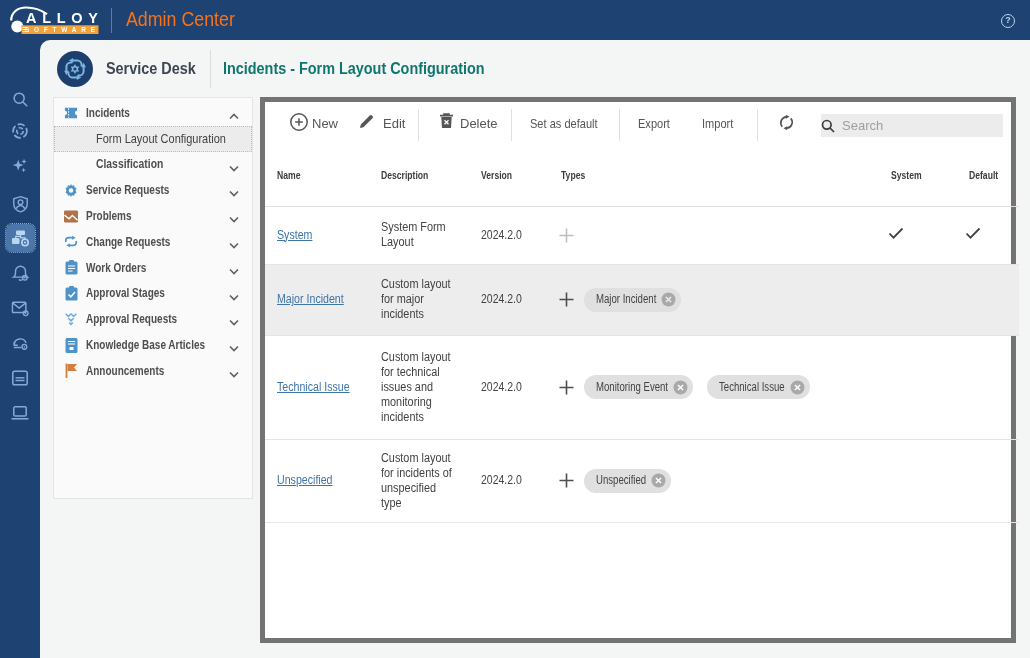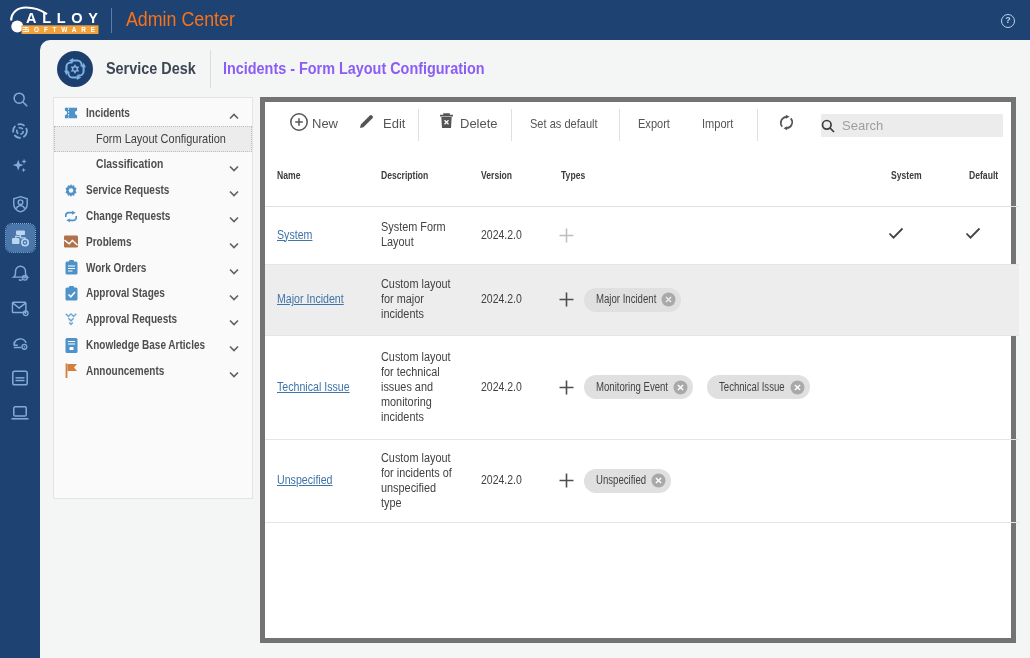--- a/index.html
+++ b/index.html
@@ -22,21 +22,21 @@
 .ric svg { display:block; }
 .ric.sel { position:relative; }
 .ric.sel::before { content:""; position:absolute; left:6px; top:0px; width:29px; height:28px; background:#4a76a9; border-radius:6px; outline:1px dotted #86aed8; outline-offset:0px; }
 .ric.sel svg { position:relative; }
 
 
 .hdr-circle { position:absolute; z-index:2; left:57px; top:51px; width:36px; height:36px; border-radius:50%; background:#1c3f6e; display:flex; align-items:center; justify-content:center; }
 .hdr-t1 { position:absolute; z-index:2; left:106px; top:60px; font-size:16px; font-weight:bold; color:#3d4653; }
 .hdr-t1 .sx, .hdr-t2 .sx { transform:scaleX(0.90); }
 .hdr-div { position:absolute; z-index:2; left:210px; top:50px; width:1px; height:38px; background:#dcdcdc; }
-.hdr-t2 { position:absolute; z-index:2; left:223px; top:60px; font-size:16px; font-weight:bold; color:#8b5cf6; }
+.hdr-t2 { position:absolute; z-index:2; left:223px; top:60px; font-size:16px; font-weight:bold; color:#0f766e; }
 
 
 .tree { position:absolute; z-index:2; left:53px; top:97px; width:200px; height:402px; background:#fafafa; border:1px solid #e4e4e4; padding-top:2px; }
 .trow { position:relative; height:25.8px; display:flex; align-items:center; color:#4e4e4e; font-size:12.2px; font-weight:bold; }
 .trow .lbl { display:inline-block; transform:scaleX(0.82); transform-origin:left center; white-space:nowrap; }
 .trow .ticon { width:14px; height:15px; margin-left:10px; margin-right:8px; display:flex; align-items:center; justify-content:center; flex:none; }
 .trow .chev { position:absolute; right:13px; top:9px; }
 .trow.sub { padding-left:42px; }
 .trow.sub .lbl { transform:scaleX(0.85); }
 .trow.selected { background:#ececec; outline:1px dotted #bdbdbd; outline-offset:-1px; font-weight:normal; color:#424242; }
@@ -137,40 +137,40 @@
           <circle cx="7.5" cy="7.5" r="2.4" fill="#fafafa"></circle>
         </svg>
       </span>
       <span class="lbl">Service Requests</span>
       <span class="chev"><svg width="10" height="7" viewBox="0 0 10 7">
           <path d="M1 1.5 L5 5.5 L9 1.5" stroke="#616161" stroke-width="1.6" fill="none"></path>
         </svg></span>
     </div>
   <div class="trow">
       <span class="ticon">
+        <svg width="15" height="13" viewBox="0 0 15 13">
+          <rect x="0" y="0" width="15" height="13" rx="1.5" fill="#b0714b"></rect>
+          <path d="M0.5 5 L5.5 9 L9 5.5 L14.5 10.5" stroke="#fff" stroke-width="1.5" fill="none"></path>
+        </svg>
+      </span>
+      <span class="lbl">Problems</span>
+      <span class="chev"><svg width="10" height="7" viewBox="0 0 10 7">
+          <path d="M1 1.5 L5 5.5 L9 1.5" stroke="#616161" stroke-width="1.6" fill="none"></path>
+        </svg></span>
+    </div>
+  <div class="trow">
+      <span class="ticon">
         <svg width="16" height="13" viewBox="0 0 16 13">
           <path d="M2 7 V5.5 A3.5 3.5 0 0 1 5.5 2 H9.2" stroke="#4e92c8" stroke-width="1.9" fill="none"></path>
           <path d="M9.2 0 L13.4 2.2 L9.2 4.4 Z" fill="#4e92c8"></path>
           <path d="M14 6 V7.5 A3.5 3.5 0 0 1 10.5 11 H6.8" stroke="#4e92c8" stroke-width="1.9" fill="none"></path>
           <path d="M6.8 8.7 L2.6 10.9 L6.8 13 Z" fill="#4e92c8"></path>
         </svg>
       </span>
       <span class="lbl">Change Requests</span>
-      <span class="chev"><svg width="10" height="7" viewBox="0 0 10 7">
-          <path d="M1 1.5 L5 5.5 L9 1.5" stroke="#616161" stroke-width="1.6" fill="none"></path>
-        </svg></span>
-    </div>
-  <div class="trow">
-      <span class="ticon">
-        <svg width="15" height="13" viewBox="0 0 15 13">
-          <rect x="0" y="0" width="15" height="13" rx="1.5" fill="#b0714b"></rect>
-          <path d="M0.5 5 L5.5 9 L9 5.5 L14.5 10.5" stroke="#fff" stroke-width="1.5" fill="none"></path>
-        </svg>
-      </span>
-      <span class="lbl">Problems</span>
       <span class="chev"><svg width="10" height="7" viewBox="0 0 10 7">
           <path d="M1 1.5 L5 5.5 L9 1.5" stroke="#616161" stroke-width="1.6" fill="none"></path>
         </svg></span>
     </div>
   <div class="trow">
       <span class="ticon">
         <svg width="13" height="15" viewBox="0 0 13 15">
           <rect x="0.5" y="1.5" width="12" height="13" rx="1.5" fill="#4e92c8"></rect>
           <rect x="4" y="0" width="5" height="3" rx="1" fill="#4e92c8"></rect>
           <path d="M3 6 h7 M3 8.5 h7 M3 11 h4.5" stroke="#fff" stroke-width="1.1"></path>

